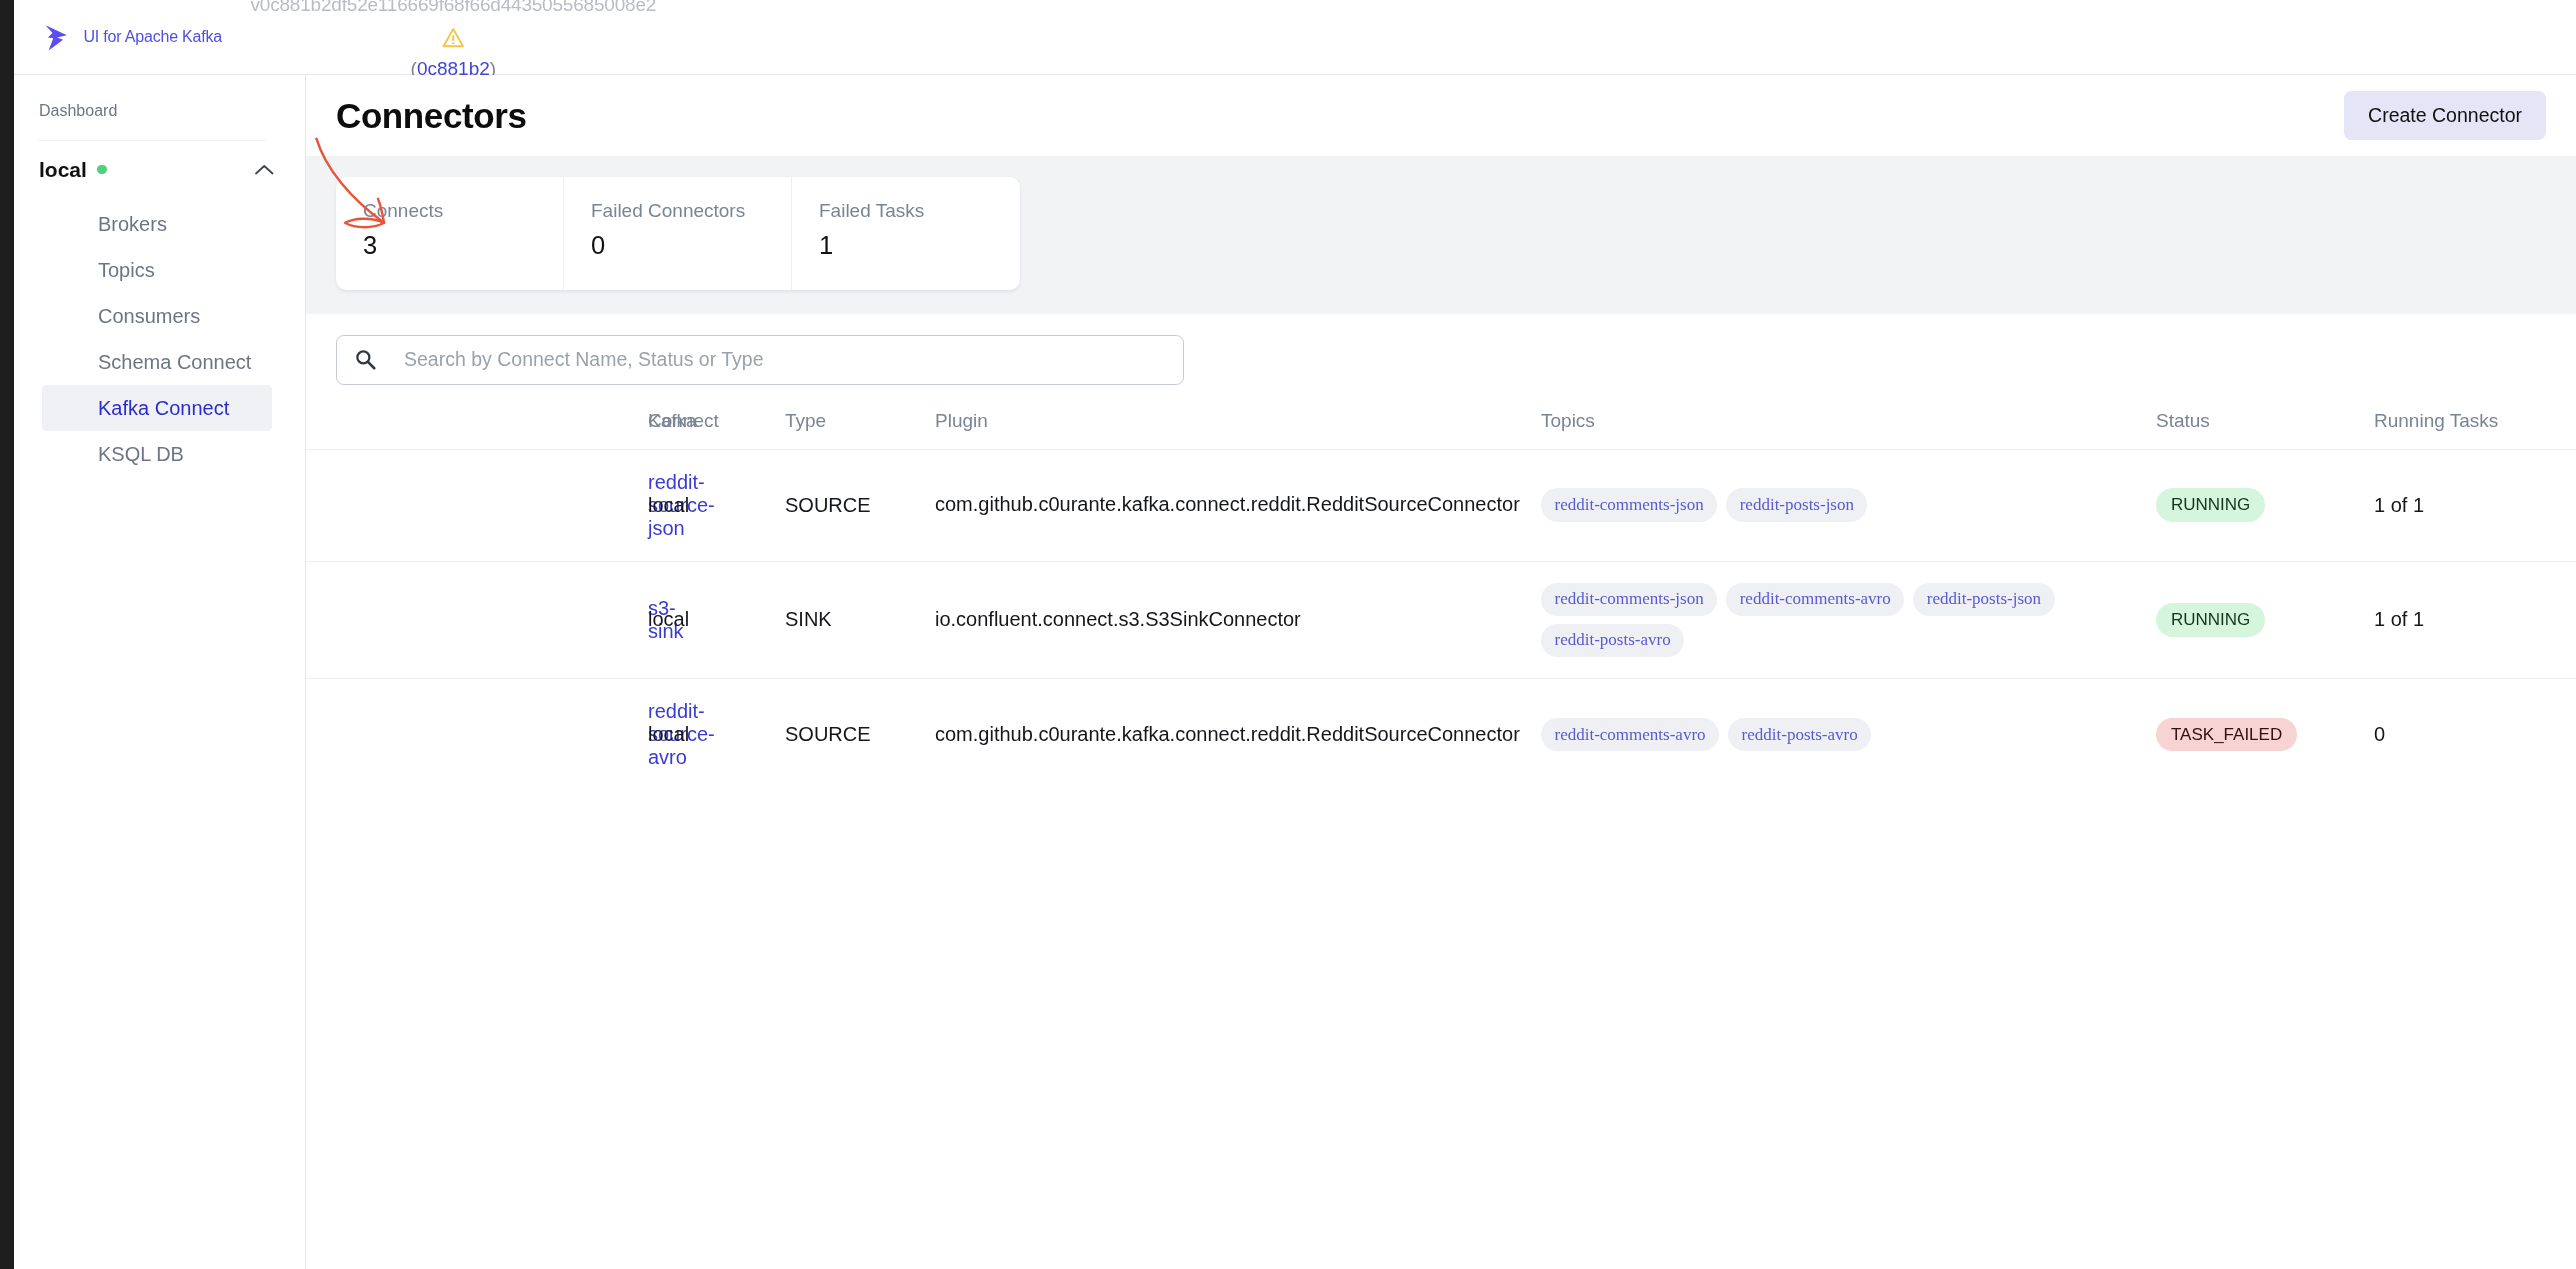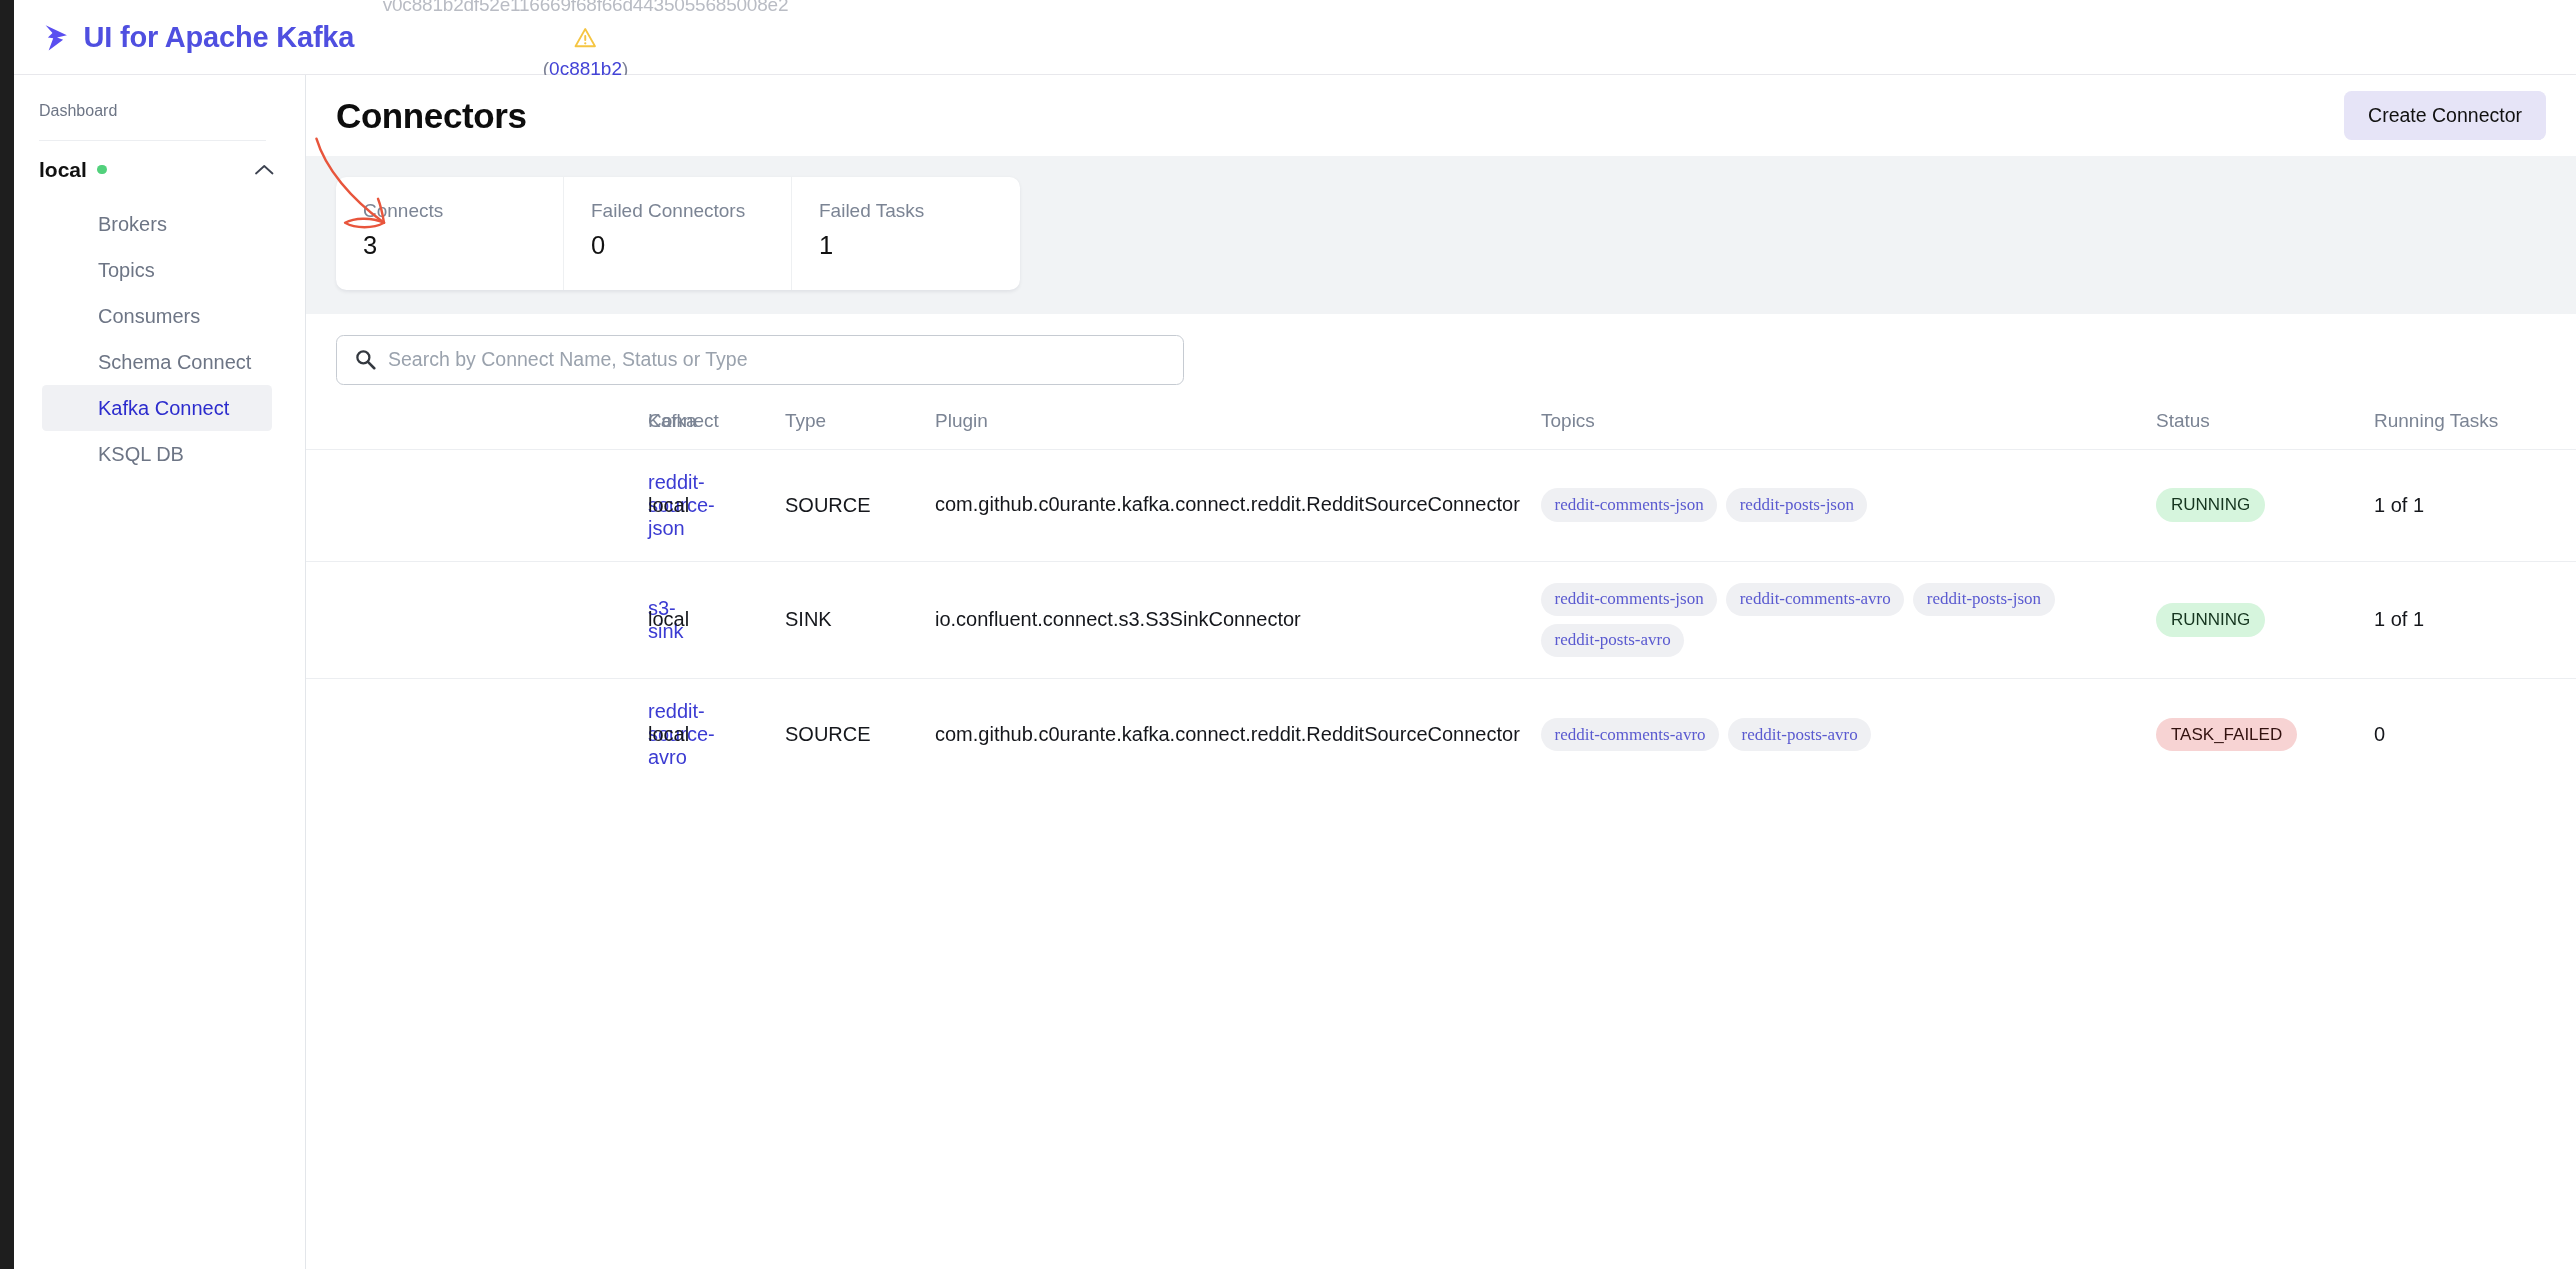--- a/index.html
+++ b/index.html
@@ -21,21 +21,21 @@
   
   .topbar {
     height: 75px; min-height: 75px;
     background: #ffffff;
     border-bottom: 1.5px solid #e8e8ec;
     display: flex; align-items: center;
     padding-left: 38px;
   }
   .logo-mark { width: 35px; height: 35px; flex: none; margin-right: 10.5px; }
   .brand-title {
-    font-size: 29px; font-weight: bold; color: #4f4fe0;
+    font-size: 16px; font-weight: normal; color: #4f4fe0;
     letter-spacing: -0.2px; white-space: nowrap;
   }
   .version-wrap {
     display: flex; align-items: center; margin-left: 28.5px; gap: 9.8px; flex-direction: column;
   }
   .version-hash {
     font-size: 19px; color: #b9bcc4; letter-spacing: -0.2px; white-space: nowrap;
   }
   .warn-icon { width: 22.5px; height: 22.5px; flex: none; display: block; }
   .version-short { font-size: 19px; color: #7d8296; white-space: nowrap; }
@@ -126,21 +126,21 @@
     width: 848px; height: 50px;
     border: 1.5px solid #c6cbd2; border-radius: 7.5px;
     display: flex; align-items: center;
     padding-left: 16.5px;
     background: #fff;
   }
   .search-icon { width: 22.5px; height: 22.5px; flex: none; }
   .search-input {
     border: none; outline: none; background: transparent;
     font-family: inherit; font-size: 19.5px; color: #2b2f38;
-    margin-left: 12px; width: 100%; height: 100%;
+    margin-left: 28px; width: 100%; height: 100%;
   }
   .search-input::placeholder { color: #9aa2ad; }
 
   
   .table-zone { padding: 0 0 0 0; margin-top: 16.5px; }
   table.conn-table { width: 100%; border-collapse: collapse; table-layout: fixed; }
   table.conn-table th {
     text-align: left; font-weight: normal;
     font-size: 19px; color: #7b8494;
     padding: 9px 0 16.5px 0;

